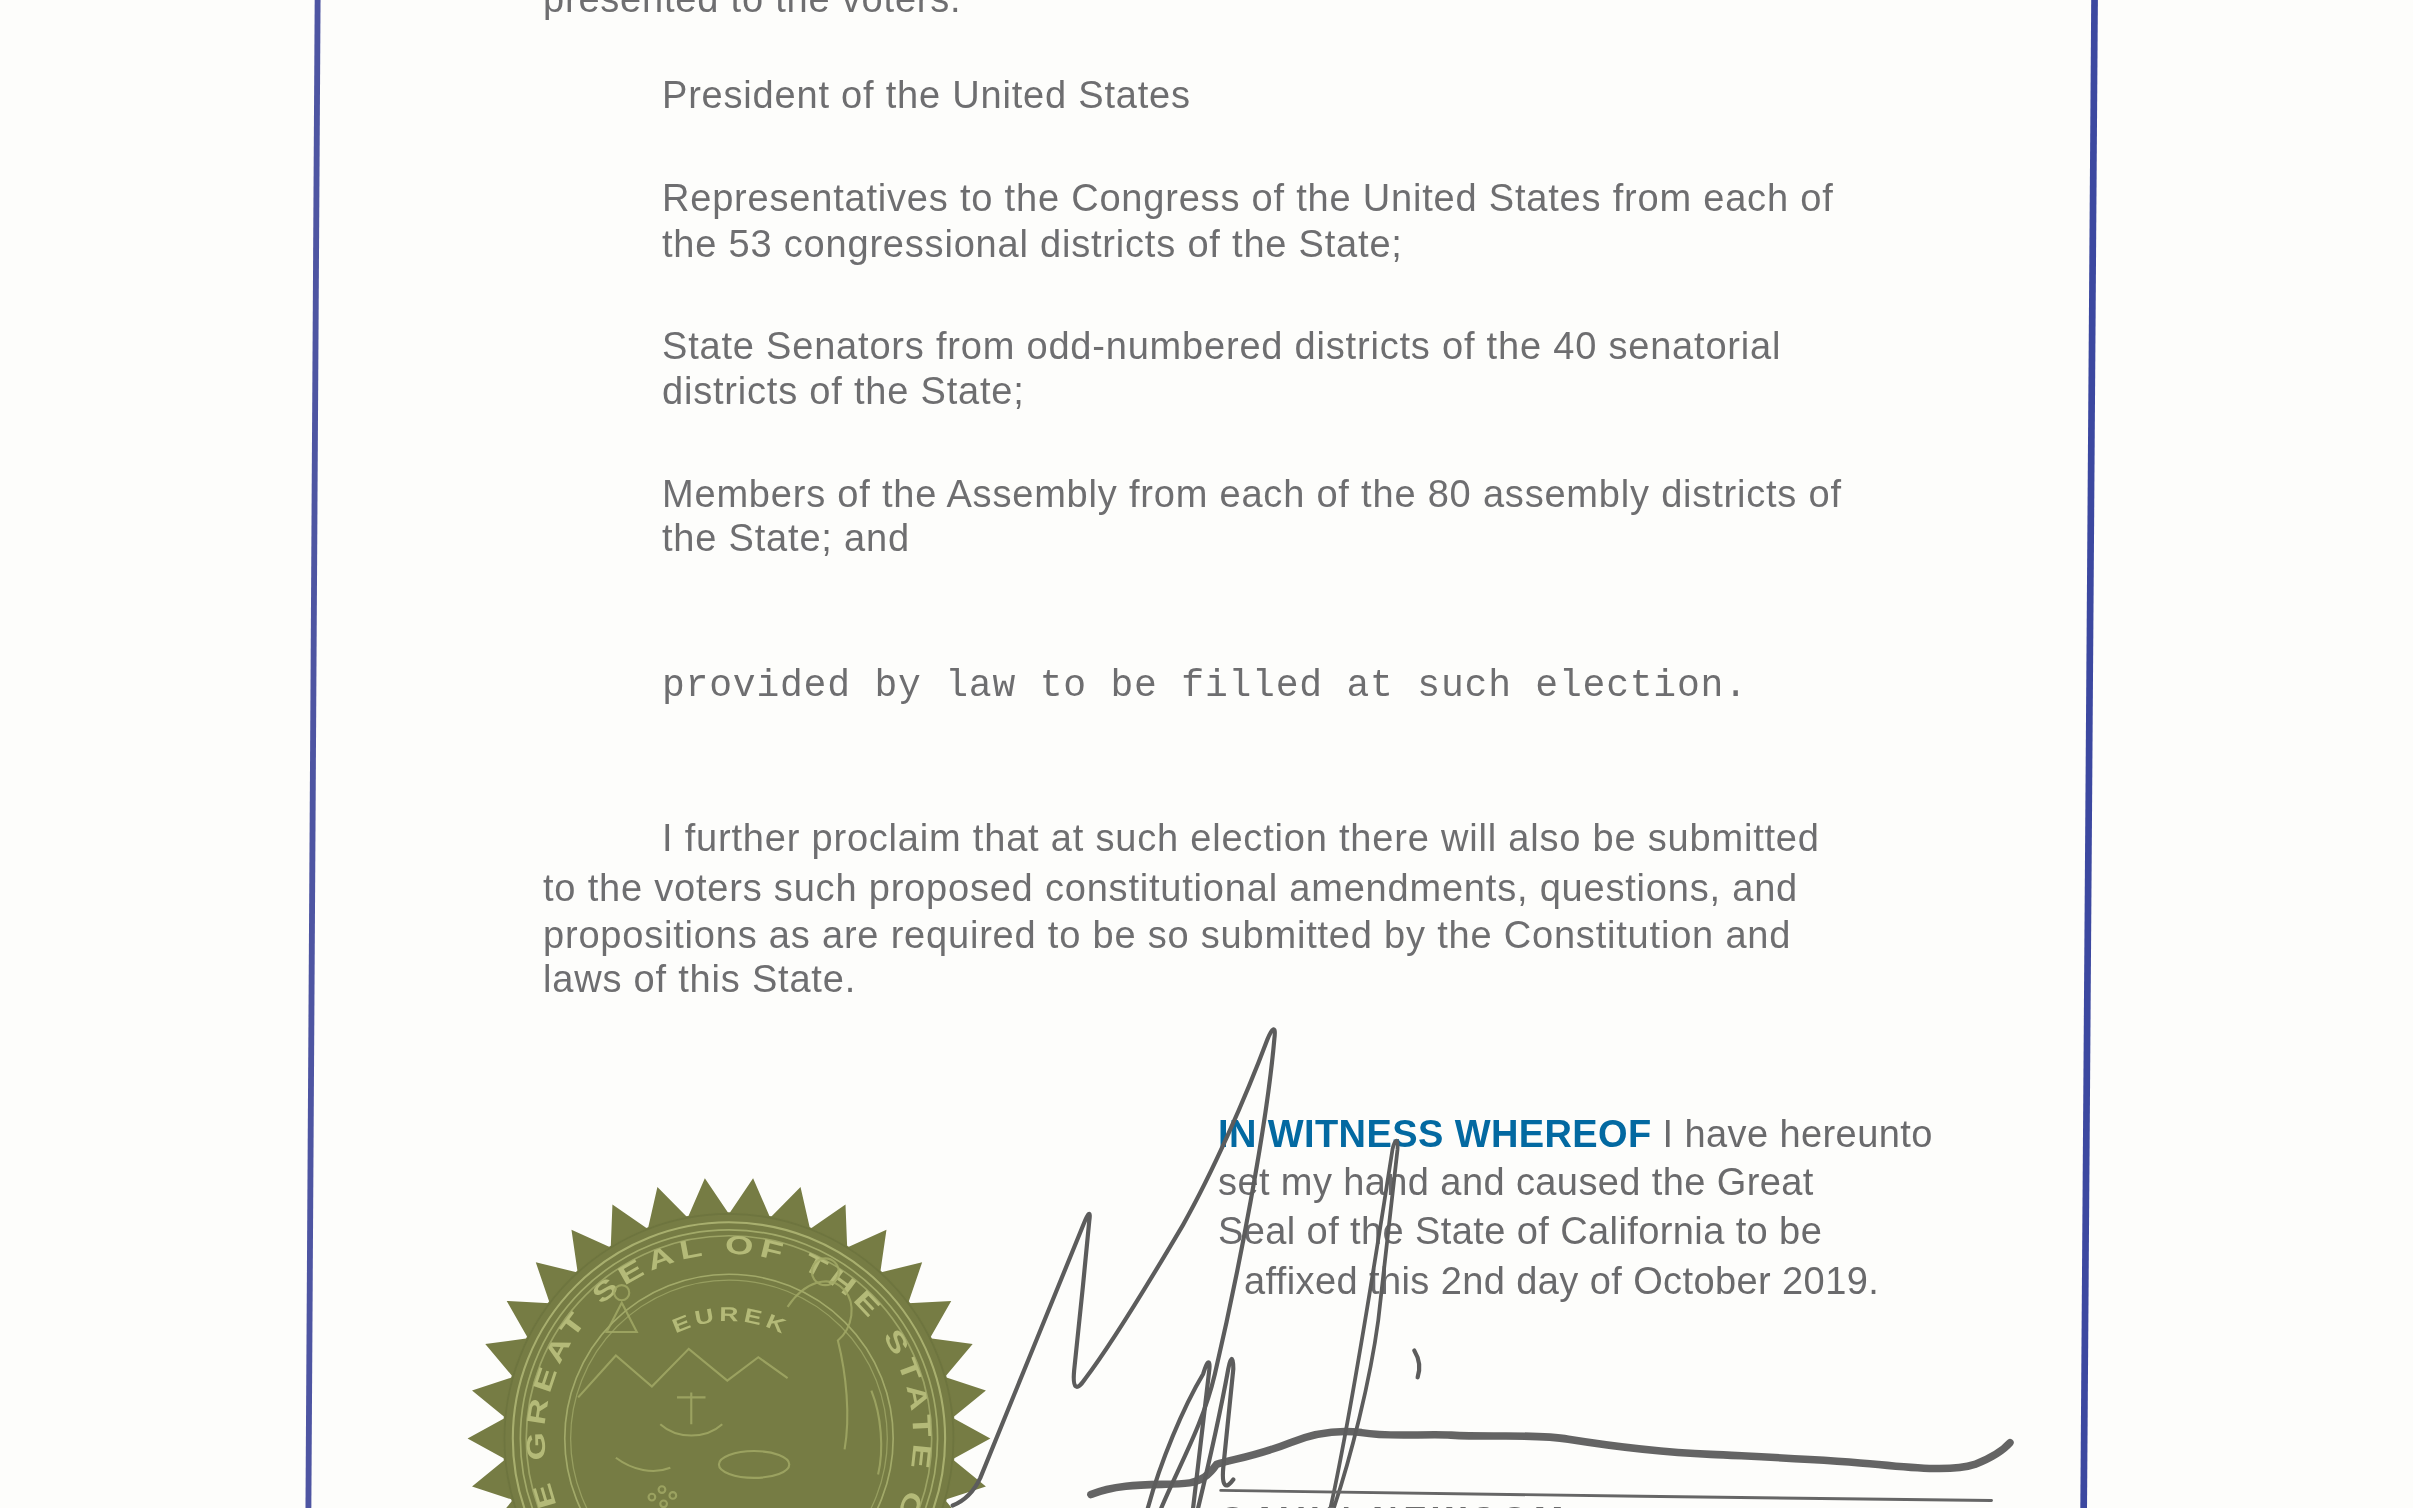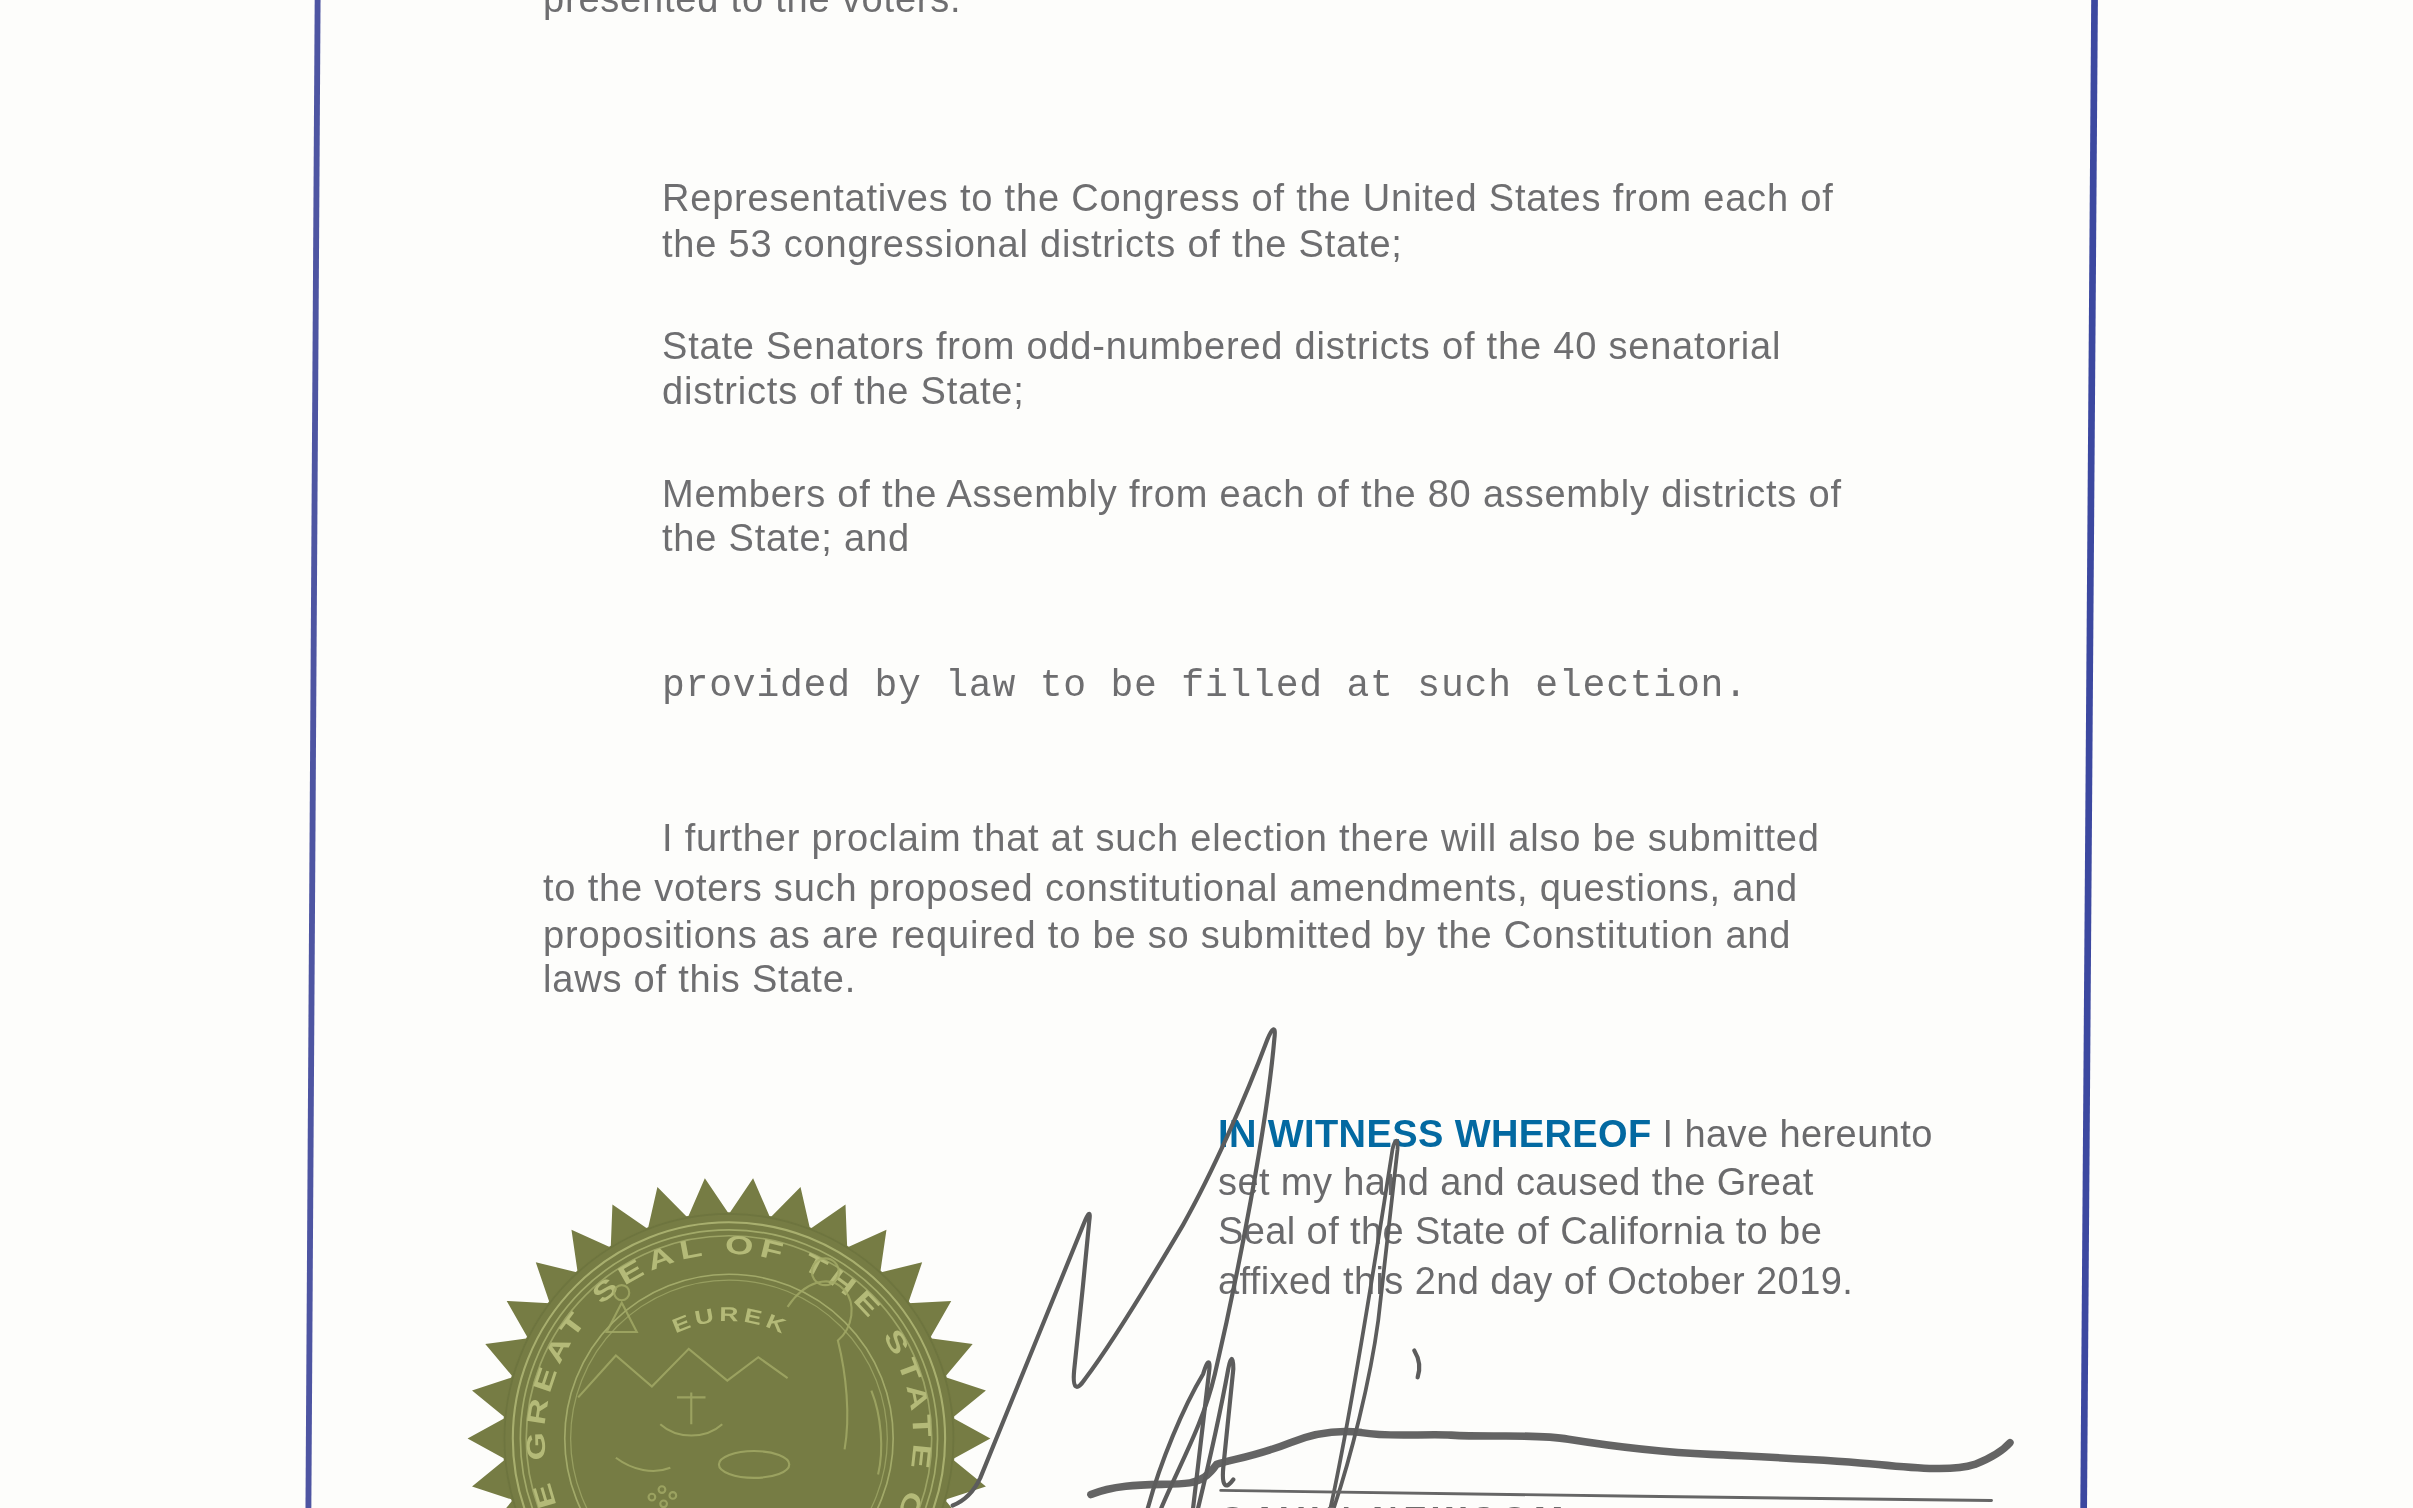--- a/index.html
+++ b/index.html
@@ -29,20 +29,21 @@
 
 <div class="page">
 
   <svg width="2413" height="1508" viewBox="0 0 2880 1800">
     <line x1="379" y1="0" x2="368" y2="1800" stroke="#4e55a2" stroke-width="7"></line>
     <line x1="2500" y1="0" x2="2487" y2="1800" stroke="#3c48a0" stroke-width="8"></line>
   </svg>
 
   <div class="doc-line" style="left:543px;top:-22px;">presented to the voters.</div>
 
+  <div class="doc-line" style="left:662px;top:74px;">President of the United States</div>
 
   <div class="doc-line" style="left:662px;top:177px;">Representatives to the Congress of the United States from each of</div>
   <div class="doc-line" style="left:662px;top:223px;">the 53 congressional districts of the State;</div>
 
   <div class="doc-line" style="left:662px;top:325px;">State Senators from odd-numbered districts of the 40 senatorial</div>
   <div class="doc-line" style="left:662px;top:370px;">districts of the State;</div>
 
   <div class="doc-line" style="left:662px;top:473px;">Members of the Assembly from each of the 80 assembly districts of</div>
   <div class="doc-line" style="left:662px;top:517px;">the State; and</div>
 
@@ -51,21 +52,21 @@
   <div class="doc-line" style="left:662px;top:817px;">I further proclaim that at such election there will also be submitted</div>
   <div class="doc-line" style="left:543px;top:867px;">to the voters such proposed constitutional amendments, questions, and</div>
   <div class="doc-line" style="left:543px;top:914px;">propositions as are required to be so submitted by the Constitution and</div>
   <div class="doc-line" style="left:543px;top:958px;text-align:right;">laws of this State.</div>
 
   <div class="witness-line" style="left:1218px;top:1113px;">
     <span class="witness-bold">IN WITNESS WHEREOF</span><span> I have hereunto</span>
   </div>
   <div class="witness-line" style="left:1218px;top:1161px;">set my hand and caused the Great</div>
   <div class="witness-line" style="left:1218px;top:1210px;">Seal of the State of California to be</div>
-  <div class="witness-line" style="left:1218px;top:1260px;text-align:right;">affixed this 2nd day of October 2019.</div>
+  <div class="witness-line" style="left:1244px;top:1260px;text-align:right;">affixed this 2nd day of October 2019.</div>
 
   <svg width="2413" height="1508" viewBox="0 0 2880 1800">
     <g id="sealGroup">
       <polygon id="sealStar" fill="#767c44" points="1182.0,1717.0 1136.9,1741.7 1176.7,1774.3 1127.8,1790.3 1160.9,1829.7 1109.9,1836.5 1135.3,1881.2 1083.9,1878.5 1100.6,1927.2 1050.6,1915.1 1058.0,1966.0 1011.1,1944.9 1009.1,1996.3 966.8,1966.9 955.4,2017.1 919.2,1980.4 898.8,2027.7 870.0,1985.0 841.2,2027.7 820.8,1980.4 784.6,2017.1 773.2,1966.9 730.9,1996.3 728.9,1944.9 682.0,1966.0 689.4,1915.1 639.4,1927.2 656.1,1878.5 604.7,1881.2 630.1,1836.5 579.1,1829.7 612.2,1790.3 563.3,1774.3 603.1,1741.7 558.0,1717.0 603.1,1692.3 563.3,1659.7 612.2,1643.7 579.1,1604.3 630.1,1597.5 604.7,1552.8 656.1,1555.5 639.4,1506.8 689.4,1518.9 682.0,1468.0 728.9,1489.1 730.9,1437.7 773.2,1467.1 784.6,1416.9 820.8,1453.6 841.2,1406.3 870.0,1449.0 898.8,1406.3 919.2,1453.6 955.4,1416.9 966.8,1467.1 1009.1,1437.7 1011.1,1489.1 1058.0,1468.0 1050.6,1518.9 1100.6,1506.8 1083.9,1555.5 1135.3,1552.8 1109.9,1597.5 1160.9,1604.3 1127.8,1643.7 1176.7,1659.7 1136.9,1692.3"></polygon>
       <circle cx="870" cy="1717" r="270" fill="#767c44"></circle>
       <circle cx="870" cy="1717" r="268" fill="none" stroke="#666d3a" stroke-width="2" opacity="0.5"></circle>
       <circle cx="870" cy="1717" r="258" fill="none" stroke="#aeb573" stroke-width="2.5" opacity="0.9"></circle>
       <circle cx="870" cy="1717" r="249" fill="none" stroke="#aeb573" stroke-width="2" opacity="0.8"></circle>
       <circle cx="870" cy="1717" r="242" fill="none" stroke="#aeb573" stroke-width="2" opacity="0.7"></circle>
       <circle cx="870" cy="1717" r="196" fill="none" stroke="#aeb573" stroke-width="2" opacity="0.8"></circle>

